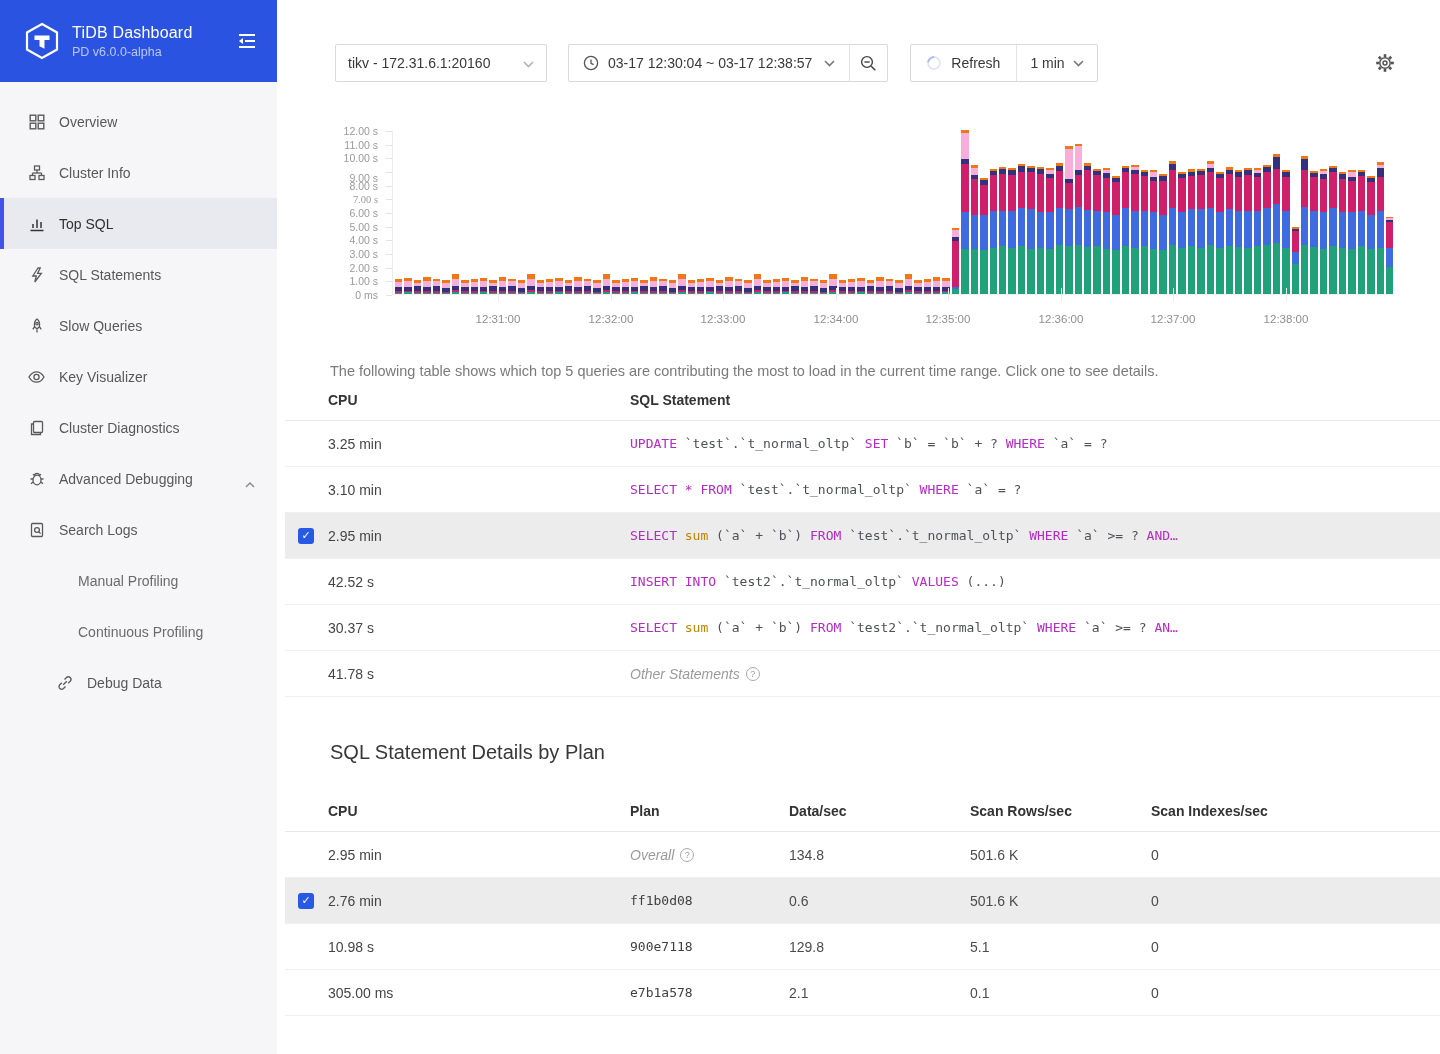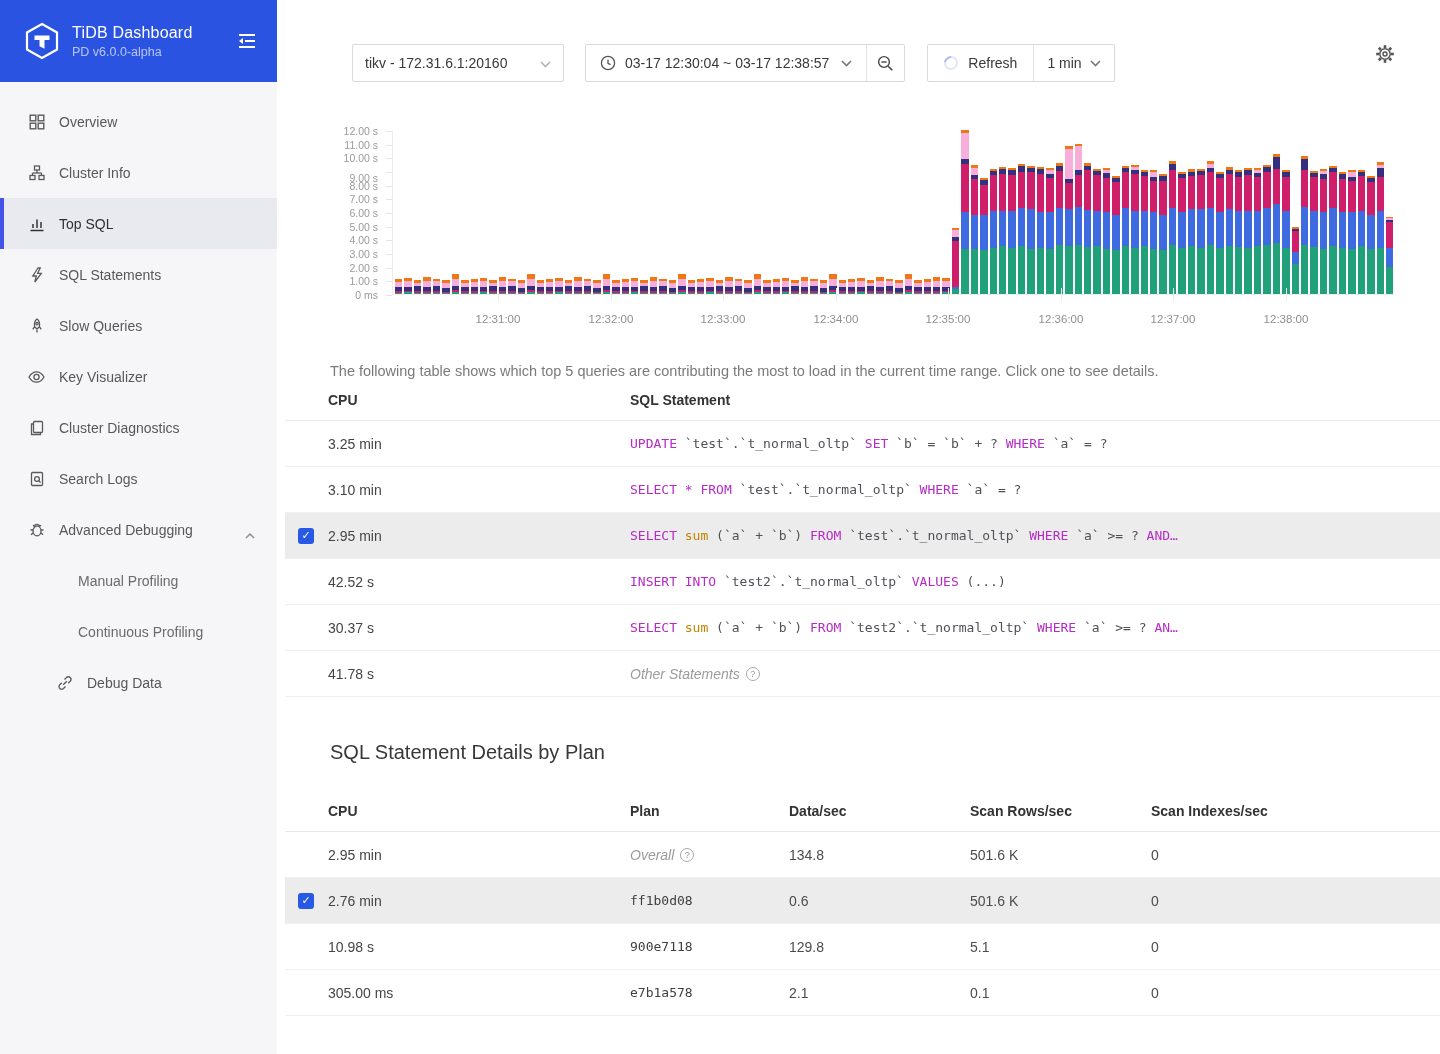--- a/index.html
+++ b/index.html
@@ -19,21 +19,21 @@
   .menu-item { position:relative; height:51px; display:flex; align-items:center; padding-left:28px; color:#585858; font-size:14px; cursor:pointer; }
   .menu-item .mi-icon { width:17px; height:17px; margin-right:14px; display:inline-flex; align-items:center; justify-content:center; color:#5a5a5a; }
   .menu-item.active { background:#e9e9f0; color:#2f2f2f; }
   .menu-item.active::before { content:""; position:absolute; left:0; top:0; bottom:0; width:4px; background:#4353e9; }
   .menu-item.lvl1 { padding-left:56px; }
   .menu-item.lvl2 { padding-left:78px; color:#6b6b6b; }
   .menu-item .chev { position:absolute; right:22px; top:50%; margin-top:-4px; color:#8f8f8f; }
 
   
   .main { flex:1; position:relative; background:#fff; }
-  .toolbar { display:flex; margin:44px 45px 0 75px; }
+  .toolbar { display:flex; align-items:center; margin:44px 45px 0 58px; }
   .tb-box { height:38px; border:1px solid #d9d9d9; border-radius:2px; display:flex; align-items:center; background:#fff; font-size:14px; color:#38383d; }
   .tb-select { width:212px; padding:0 12px; justify-content:space-between; cursor:pointer; }
   .tb-time { margin-left:21px; cursor:pointer; }
   .tb-time .seg1 { display:flex; align-items:center; padding:0 14px; height:100%; }
   .tb-time .zoomout { width:38px; height:100%; border-left:1px solid #e3e3e3; display:flex; align-items:center; justify-content:center; cursor:pointer; }
   .tb-refresh { margin-left:22px; cursor:pointer; }
   .tb-refresh .seg1 { display:flex; align-items:center; gap:10px; padding:0 16px; height:100%; }
   .tb-refresh .seg2 { display:flex; align-items:center; gap:8px; padding:0 13px; height:100%; border-left:1px solid #e3e3e3; }
   .spinner { width:14px; height:14px; border-radius:50%; border:2px solid #e3e6f3; border-top-color:#a9b8ef; transform:rotate(-40deg); }
   .gear { margin-left:auto; width:20px; height:20px; cursor:pointer; color:#545454; }
@@ -167,40 +167,40 @@
             <svg width="16" height="16" viewBox="0 0 16 16" fill="none" stroke="#5a5a5a" stroke-width="1.3">
               <rect x="4.5" y="1.5" width="9" height="11" rx="1"></rect>
               <path d="M11.5 12.5 L11.5 14.5 L2.5 14.5 L2.5 4 L4.5 4"></path>
             </svg>
           </span>
           <span>Cluster Diagnostics</span>
         </div>
         <div class="menu-item">
           <span class="mi-icon">
             <svg width="16" height="16" viewBox="0 0 16 16" fill="none" stroke="#5a5a5a" stroke-width="1.3">
-              <rect x="2.5" y="1.5" width="11" height="13" rx="1"></rect>
-              <circle cx="8" cy="8" r="2.4"></circle>
-              <line x1="9.7" y1="9.7" x2="11.6" y2="11.6"></line>
-            </svg>
-          </span>
-          <span>Search Logs</span>
-        </div>
-        <div class="menu-item">
-          <span class="mi-icon">
-            <svg width="16" height="16" viewBox="0 0 16 16" fill="none" stroke="#5a5a5a" stroke-width="1.3">
               <ellipse cx="8" cy="9" rx="4" ry="4.8"></ellipse>
               <path d="M5.5 4.8 A2.5 2.5 0 0 1 10.5 4.8"></path>
               <path d="M4 3.2 L5.6 4.6 M12 3.2 L10.4 4.6"></path>
               <path d="M4 8 L1.5 8 M4 11 L2 12.8 M12 8 L14.5 8 M12 11 L14 12.8"></path>
             </svg>
           </span>
           <span>Advanced Debugging</span>
           <span class="chev"><svg width="10" height="6" viewBox="0 0 10 6">
               <polyline points="1,5 5,1 9,5" fill="none" stroke="#8f8f8f" stroke-width="1.5"></polyline>
             </svg></span>
+        </div>
+        <div class="menu-item">
+          <span class="mi-icon">
+            <svg width="16" height="16" viewBox="0 0 16 16" fill="none" stroke="#5a5a5a" stroke-width="1.3">
+              <rect x="2.5" y="1.5" width="11" height="13" rx="1"></rect>
+              <circle cx="8" cy="8" r="2.4"></circle>
+              <line x1="9.7" y1="9.7" x2="11.6" y2="11.6"></line>
+            </svg>
+          </span>
+          <span>Search Logs</span>
         </div>
         <div class="menu-item lvl2">
           <span>Manual Profiling</span>
         </div>
         <div class="menu-item lvl2">
           <span>Continuous Profiling</span>
         </div>
         <div class="menu-item lvl1">
           <span class="mi-icon">
             <svg width="16" height="16" viewBox="0 0 16 16" fill="none" stroke="#5a5a5a" stroke-width="1.3">
@@ -1062,21 +1062,21 @@
     <span class="ylab" style="top: 6px; right: 1017px;">12.00 s</span>
         <span class="ytick" style="top: 6px; right: 1003px; position: absolute;"></span>
         <span class="ylab" style="top: 19.6667px; right: 1017px;">11.00 s</span>
         <span class="ytick" style="top: 19.6667px; right: 1003px; position: absolute;"></span>
         <span class="ylab" style="top: 33.3333px; right: 1017px;">10.00 s</span>
         <span class="ytick" style="top: 33.3333px; right: 1003px; position: absolute;"></span>
         <span class="ylab" style="top: 53px; right: 1017px;">9.00 s</span>
         <span class="ytick" style="top: 47px; right: 1003px; position: absolute;"></span>
         <span class="ylab" style="top: 60.6667px; right: 1017px;">8.00 s</span>
         <span class="ytick" style="top: 60.6667px; right: 1003px; position: absolute;"></span>
-        <span class="ylab" style="top: 74.3333px; right: 1017px;">7.00 s</span>
+        <span class="ylab" style="top: 74.3333px; right: 1017px; font-family: Liberation Serif, serif;">7.00 s</span>
         <span class="ytick" style="top: 74.3333px; right: 1003px; position: absolute;"></span>
         <span class="ylab" style="top: 88px; right: 1017px;">6.00 s</span>
         <span class="ytick" style="top: 88px; right: 1003px; position: absolute;"></span>
         <span class="ylab" style="top: 101.667px; right: 1017px;">5.00 s</span>
         <span class="ytick" style="top: 101.667px; right: 1003px; position: absolute;"></span>
         <span class="ylab" style="top: 115.333px; right: 1017px;">4.00 s</span>
         <span class="ytick" style="top: 115.333px; right: 1003px; position: absolute;"></span>
         <span class="ylab" style="top: 129px; right: 1017px;">3.00 s</span>
         <span class="ytick" style="top: 129px; right: 1003px; position: absolute;"></span>
         <span class="ylab" style="top: 142.667px; right: 1017px;">2.00 s</span>

